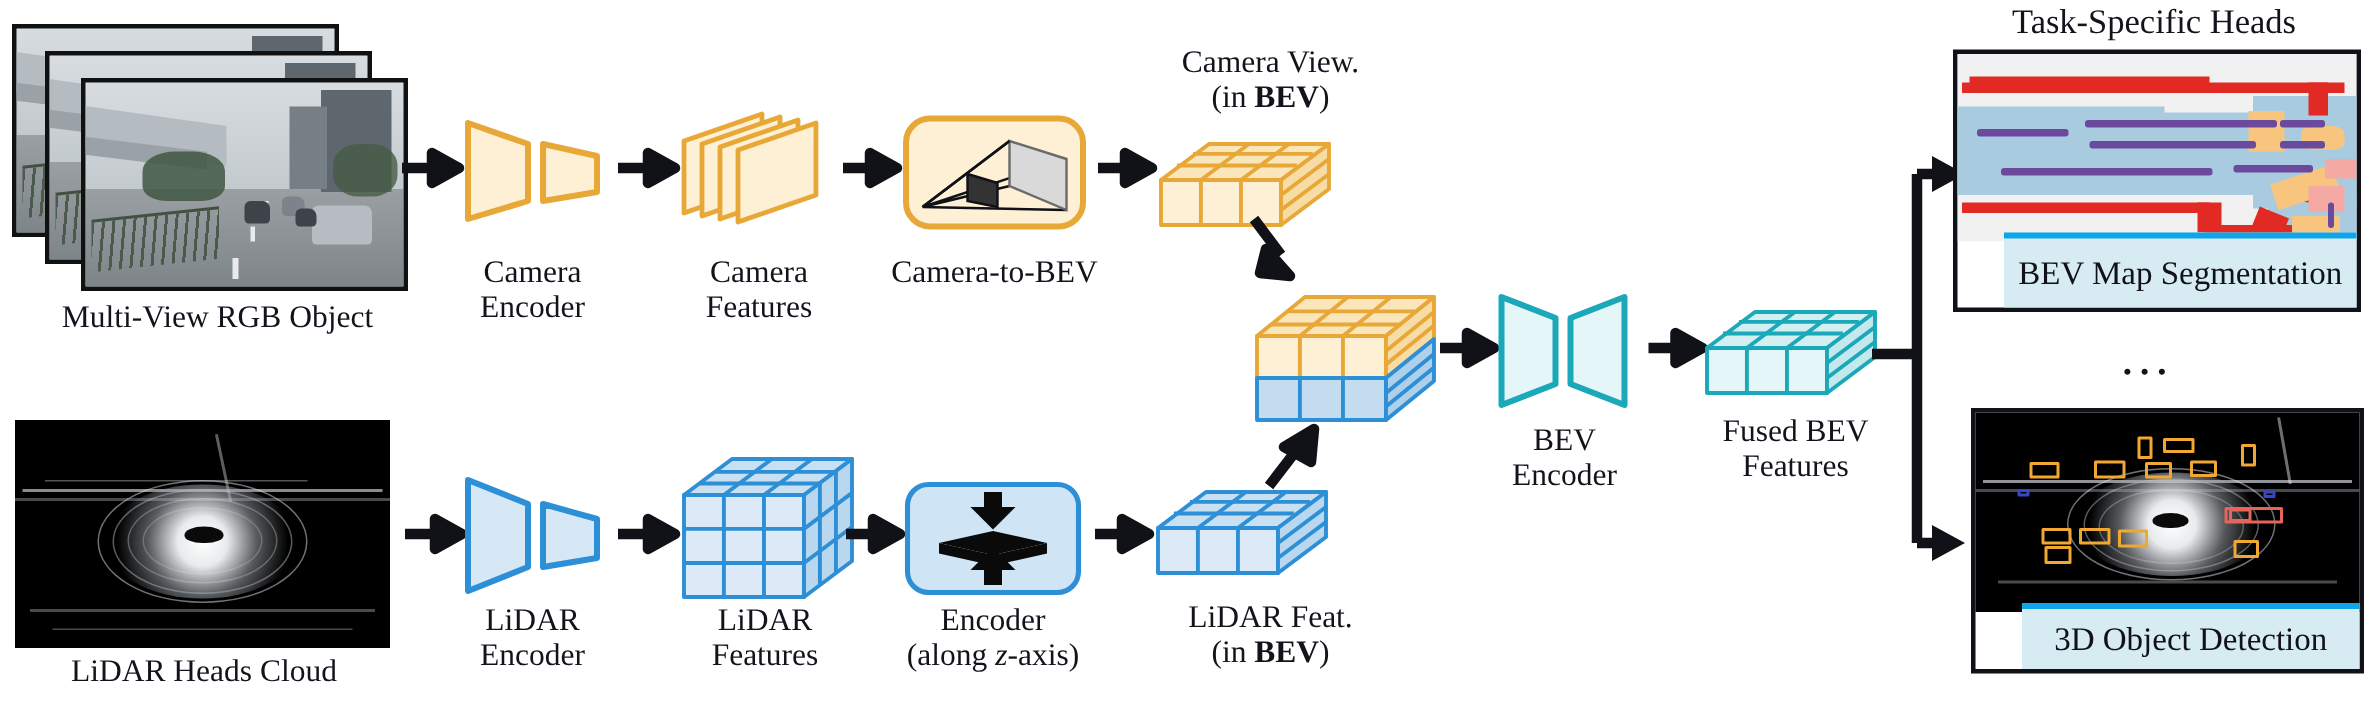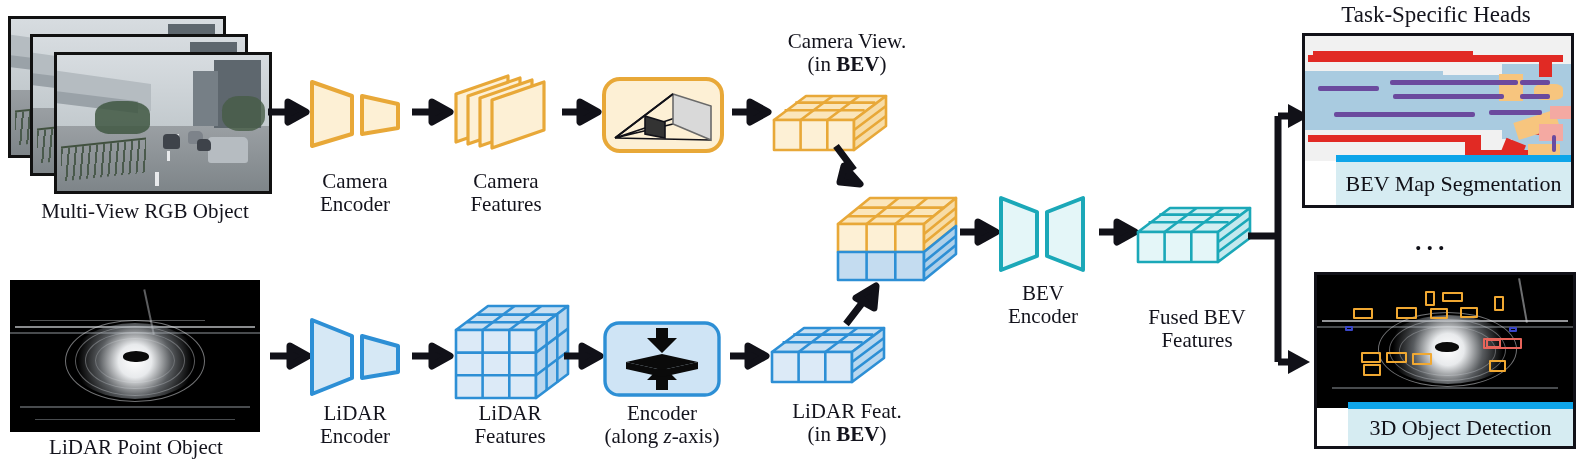--- a/index.html
+++ b/index.html
@@ -85,21 +85,21 @@
   
   .head-panel {
     position:absolute;
     border:3px solid #111118;
     background:#fff;
   }
   .head-img { position:absolute; left:0; top:0; right:0; overflow:hidden; }
   .head-label {
     position:absolute; left:0; right:0; bottom:0;
     background:#d6ecf2;
-    border-top:7px solid #0ea5e9;
+    border-top:4px solid #0ea5e9;
     font-size:22px;
     text-align:center;
     font-family:"Liberation Serif", serif;
     color:#111118;
     display:flex; align-items:center; justify-content:center;margin-left:31px;
   }
   
   .seg { position:absolute; inset:0; background:#f1f1f1; }
   .seg-drive { position:absolute; background:#a9cbe0; }
   .seg-red   { position:absolute; background:#e12a24; }
@@ -218,21 +218,21 @@
     <rect x="3" y="3" width="118" height="72" rx="16" ry="16" fill="#fdf0d5" stroke="#e8a838" stroke-width="4"></rect>
     <g stroke="#111118" stroke-width="1.6" fill="none">
       <path d="M14 62 L72 18 M14 62 L110 30 M14 62 L72 48 M14 62 L110 64"></path>
     </g>
     <polygon points="72,18 110,30 110,64 72,48" fill="#d9d9d9" stroke="#6a6a6a" stroke-width="1.6"></polygon>
     <polygon points="44,40 64,46 64,62 44,58" fill="#333333" stroke="#111118" stroke-width="1.6"></polygon>
     <path d="M14 62 L72 18" stroke="#111118" stroke-width="1.8" fill="none"></path>
   </svg>
 </div>
 <div class="caption" style="left:576px; top:170px; width:174px;">
-  <br>
+  <span>Camera-to-BEV</span><br>
 </div>
 
 <div class="svgwrap" style="left:730px; top:98px;">
   <svg width="44" height="28" viewBox="0 0 44 28">
     <path d="M2 14 H24 M20 4 L38 14 L20 24 Z" fill="#111118" stroke="#111118" stroke-width="7" stroke-linejoin="round"></path>
   </svg>
 </div>
 
 <div class="caption" style="left:752px; top:30px; width:190px;">
   <span>Camera View.</span><br>
@@ -268,21 +268,21 @@
   <div class="lidar-streak" style="left:55%; top:6%; width:2px; height:30%; opacity:.5; transform:rotate(-12deg);"></div>
   <div class="lidar-faint" style="left:4%; bottom:16%; width:92%; height:2px;"></div>
   <div class="lidar-faint" style="left:10%; bottom:8%; width:80%; height:1px;"></div>
   <div class="lidar-ring" style="left:22%; top:26%; width:56%; height:54%;"></div>
   <div class="lidar-ring" style="left:26%; top:30%; width:48%; height:46%; opacity:.8;"></div>
   <div class="lidar-ring" style="left:30%; top:34%; width:40%; height:38%; opacity:.7;"></div>
   <div class="lidar-ring" style="left:34%; top:38%; width:32%; height:30%; opacity:.6;"></div>
   <div class="lidar-core" style="left:24%; top:28%; width:52%; height:50%;"></div>
   <div class="ego" style="left:45%; top:47%; width:26px; height:11px;"></div>
 </div>
-<div class="caption" style="left:0px; top:436px; width:272px;">LiDAR Point Object</div>
+<div class="caption" style="left:0px; top:436px; width:272px;">LiDAR Heads Cloud</div>
 
 <div class="svgwrap" style="left:268px; top:342px;">
   <svg width="46" height="28" viewBox="0 0 46 28">
     <path d="M2 14 H26 M22 4 L40 14 L22 24 Z" fill="#111118" stroke="#111118" stroke-width="7" stroke-linejoin="round"></path>
   </svg>
 </div>
 
 <div class="svgwrap" style="left:306px; top:316px;">
   <svg width="98" height="82" viewBox="0 0 98 82">
     <polygon points="6,4 46,20 46,62 6,78" fill="#d6e8f5" stroke="#2d8fd5" stroke-width="4" stroke-linejoin="round"></polygon>
@@ -434,21 +434,21 @@
       <polygon points="84,32 116,8 116,38 84,62" fill="#c3e9ee"></polygon>
       <g fill="none">
         <path d="M30.6,32 L62.6,8 M57.3,32 L89.3,8"></path>
         <path d="M14.6,22.3 L94.6,22.3 M25.3,14.6 L105.3,14.6"></path>
         <path d="M30.6,32 V62 M57.3,32 V62"></path>
         <path d="M84,42 L116,18 M84,52 L116,28"></path>
       </g>
     </g>
   </svg>
 </div>
-<div class="caption" style="left:1122px; top:276px; width:150px;margin-top:30px;">
+<div class="caption" style="left:1122px; top:276px; width:150px;">
   <span>Fused BEV</span><br>
   <span>Features</span>
 </div>
 
 <div class="svgwrap" style="left:1248px; top:96px;">
   <svg width="64" height="286" viewBox="0 0 64 286">
     <g fill="none" stroke="#111118" stroke-width="7" stroke-linejoin="round" stroke-linecap="butt">
       <path d="M0 140 H30 M30 140 V20 M30 140 V266 M30 20 H44 M30 266 H44"></path>
     </g>
     <polygon points="40,8 62,20 40,32" fill="#111118"></polygon>

